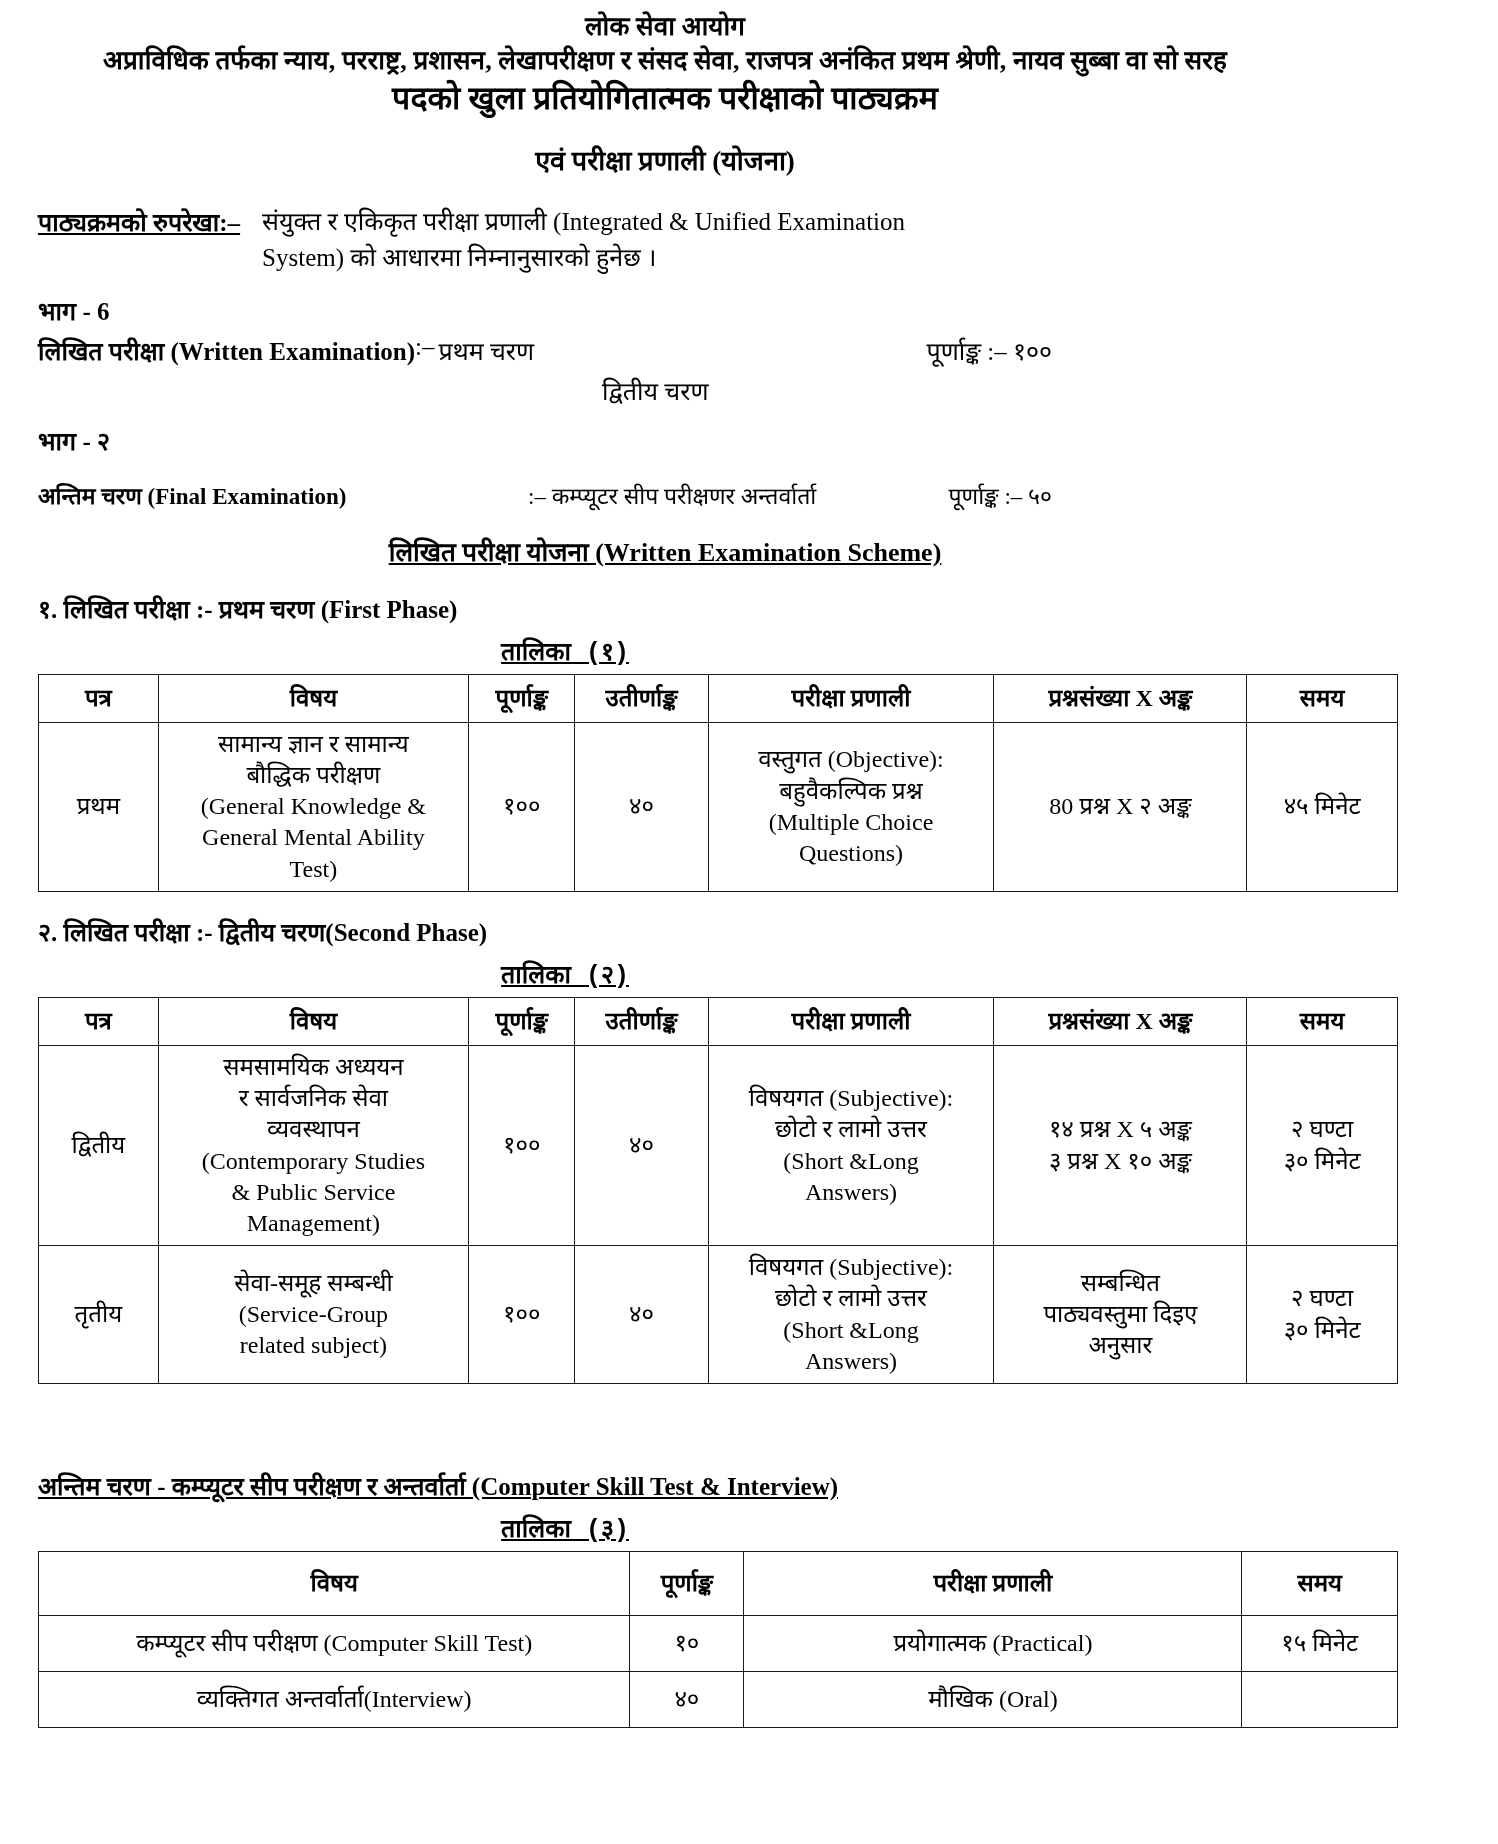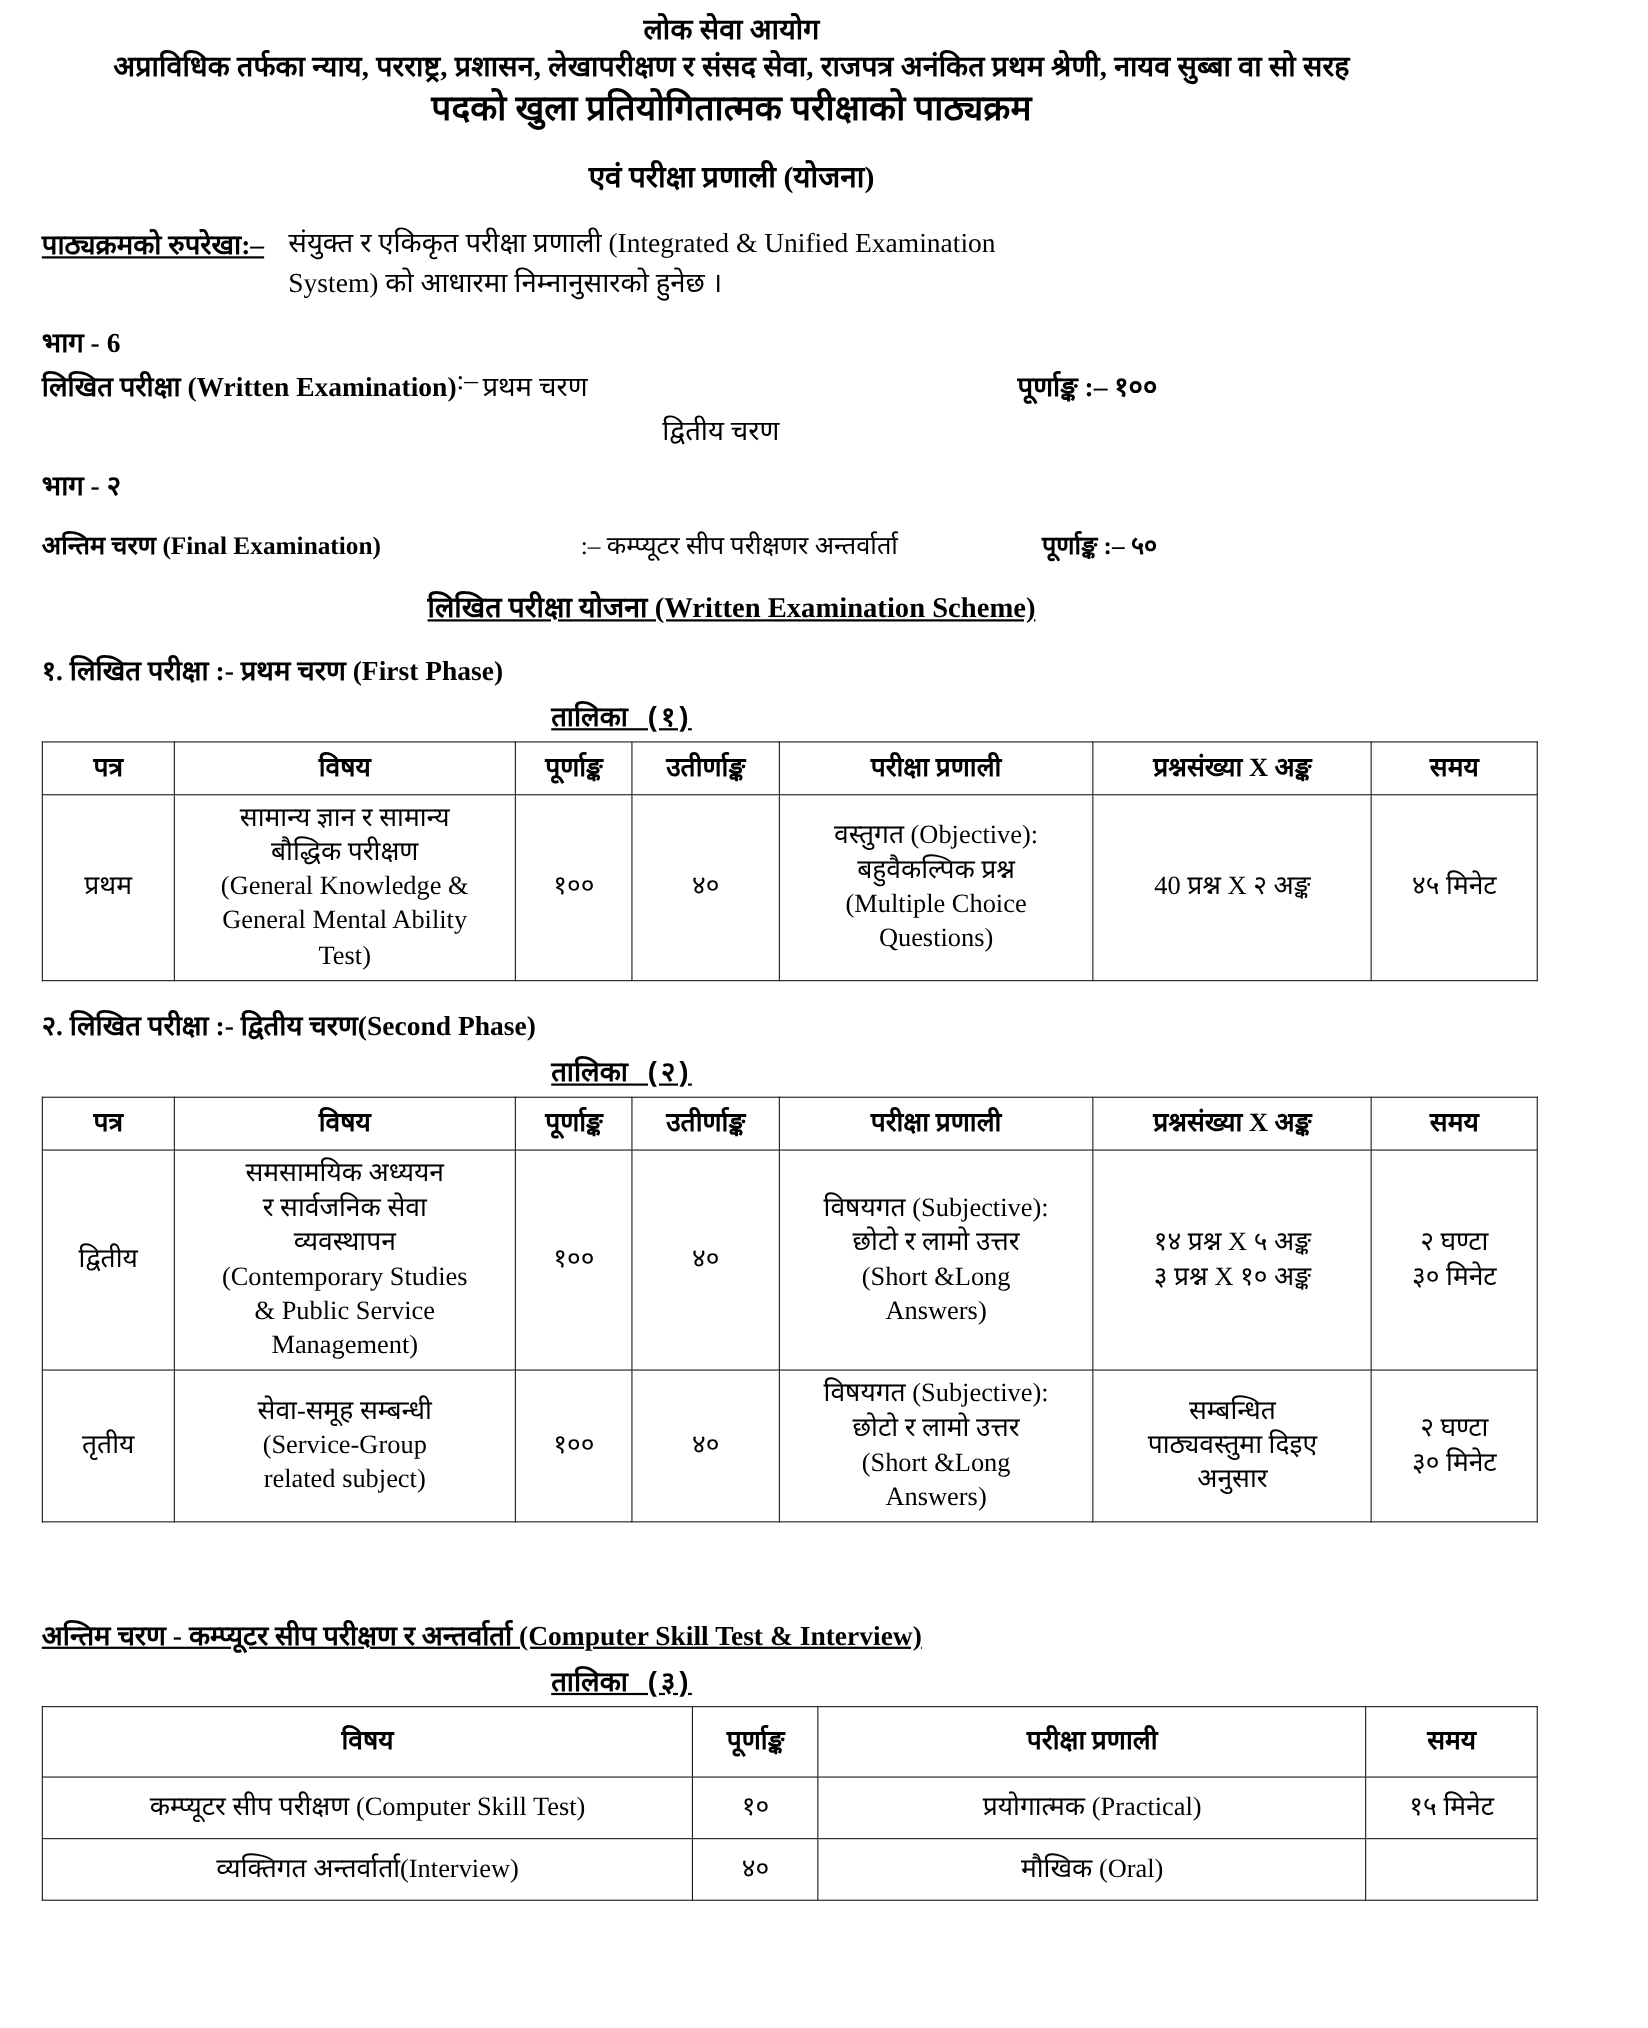--- a/index.html
+++ b/index.html
@@ -76,21 +76,21 @@
   .exam-row {
     display: flex;
     align-items: flex-start;
     font-size: 25px;
     margin-top: 6px;
   }
   .exam-name { font-weight: bold; flex: 0 0 auto; }
   .exam-phase { flex: 0 0 auto; padding-left: 4px; }
   .exam-colon { flex: 0 0 auto; }
   .exam-marks {
-    font-weight: bold;
+    font-weight: normal;
     margin-left: auto;
     padding-right: 240px;
     white-space: nowrap;
   }
   .row2-indent { padding-left: 560px; }
 
   .final-row {
     display: flex;
     align-items: flex-start;
     font-size: 23px;
@@ -273,21 +273,21 @@
           <td>
             <span class="cell-lines">
               <i>वस्तुगत (Objective):</i>
               <i>बहुवैकल्पिक प्रश्न</i>
               <i>(Multiple Choice</i>
               <i>Questions)</i>
             </span>
           </td>
           <td>
             <span class="cell-lines">
-              <i>40 प्रश्न X २ अङ्क</i>
+              <i>80 प्रश्न X २ अङ्क</i>
             </span>
           </td>
           <td>
             <span class="cell-lines">
               <i>४५ मिनेट</i>
             </span>
           </td>
         </tr>
       </tbody>
     </table>

